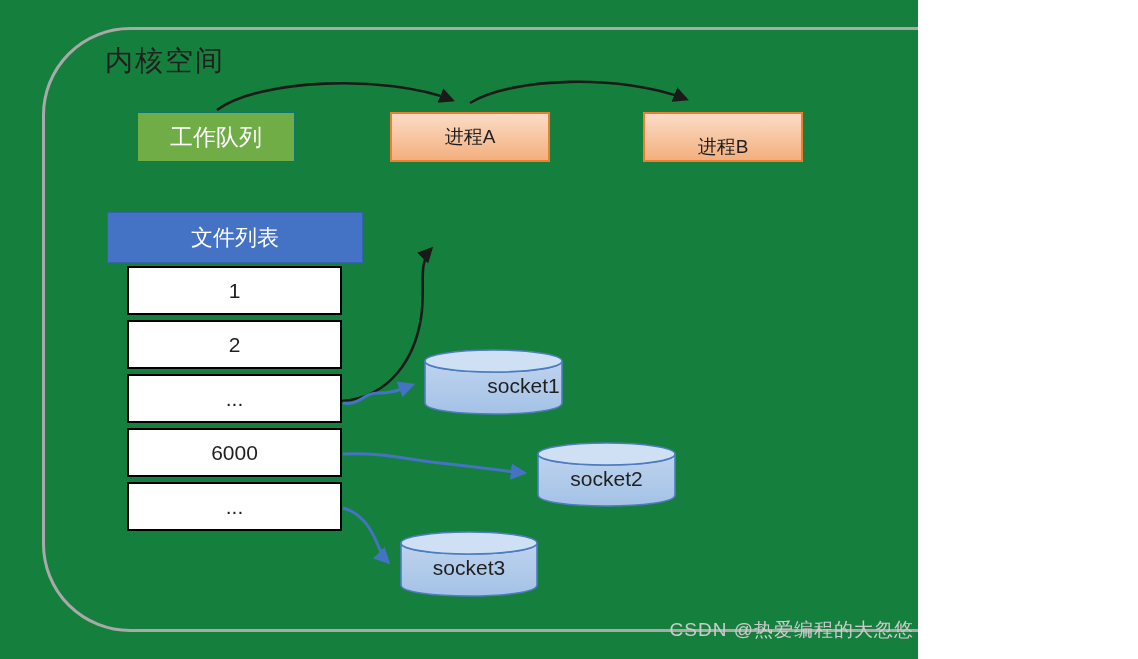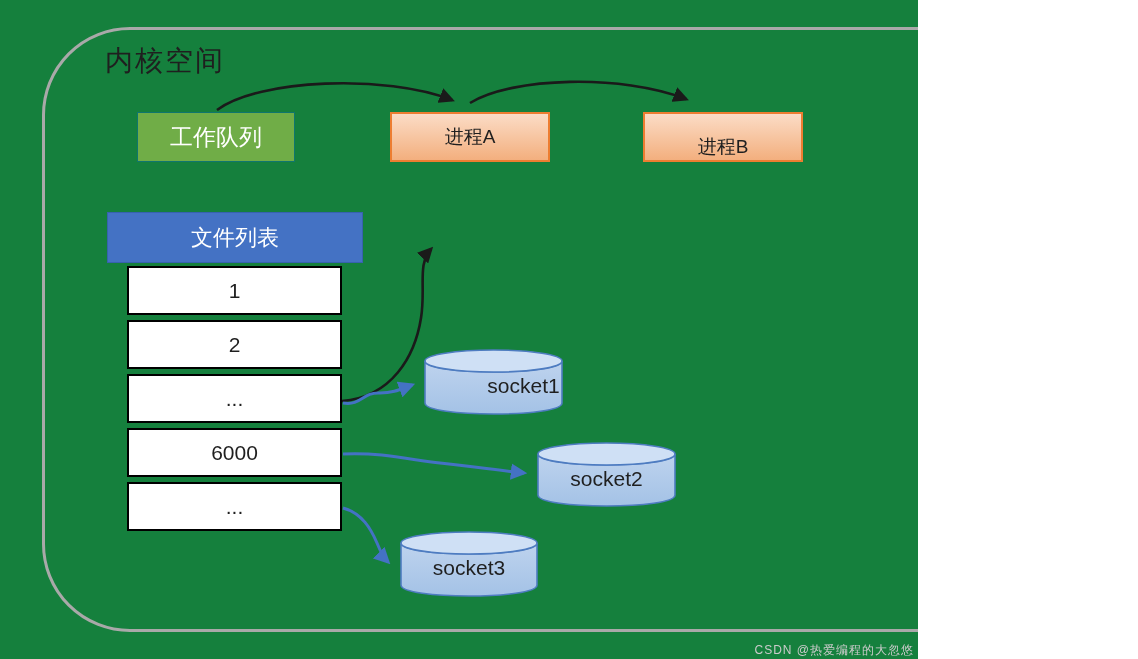--- a/index.html
+++ b/index.html
@@ -49,21 +49,21 @@
   .mk-blue{fill:var(--arrow-blue,#4472C4);}
   .cyl-body{fill:url(#cylBody);stroke:var(--cylinder-stroke,#4E7CC1);stroke-width:1.6;}
   .cyl-top{fill:var(--cylinder-top-fill,#CFE0F5);stroke:var(--cylinder-stroke,#4E7CC1);stroke-width:1.6;}
   .socket-label{
     position:absolute;text-align:center;color:#1f1f1f;font-size:21px;
   }
   .socket-label.s1{left:425px;top:374px;width:137px;margin-left:30px;}
   .socket-label.s2{left:538px;top:467px;width:137px;text-align:center;}
   .socket-label.s3{left:401px;top:556px;width:136px;}
   .watermark{
-    position:absolute;right:4px;bottom:0;font-size:12px;
+    position:absolute;right:4px;bottom:16px;font-size:19px;
     color:var(--watermark,#CBCBCB);letter-spacing:1px;
   }
 </style>
 </head>
 <body>
 
 <div id="stage">
 
   <div class="frame"></div>
 

